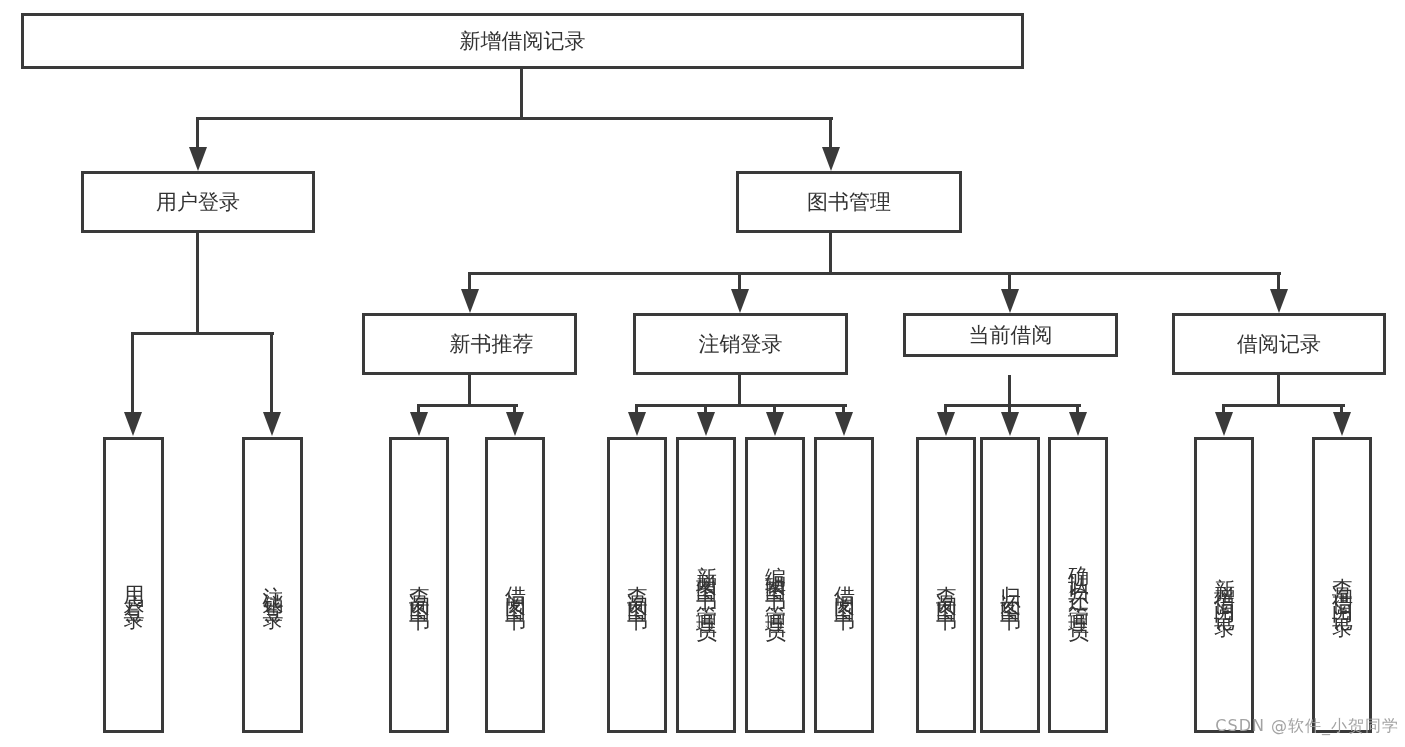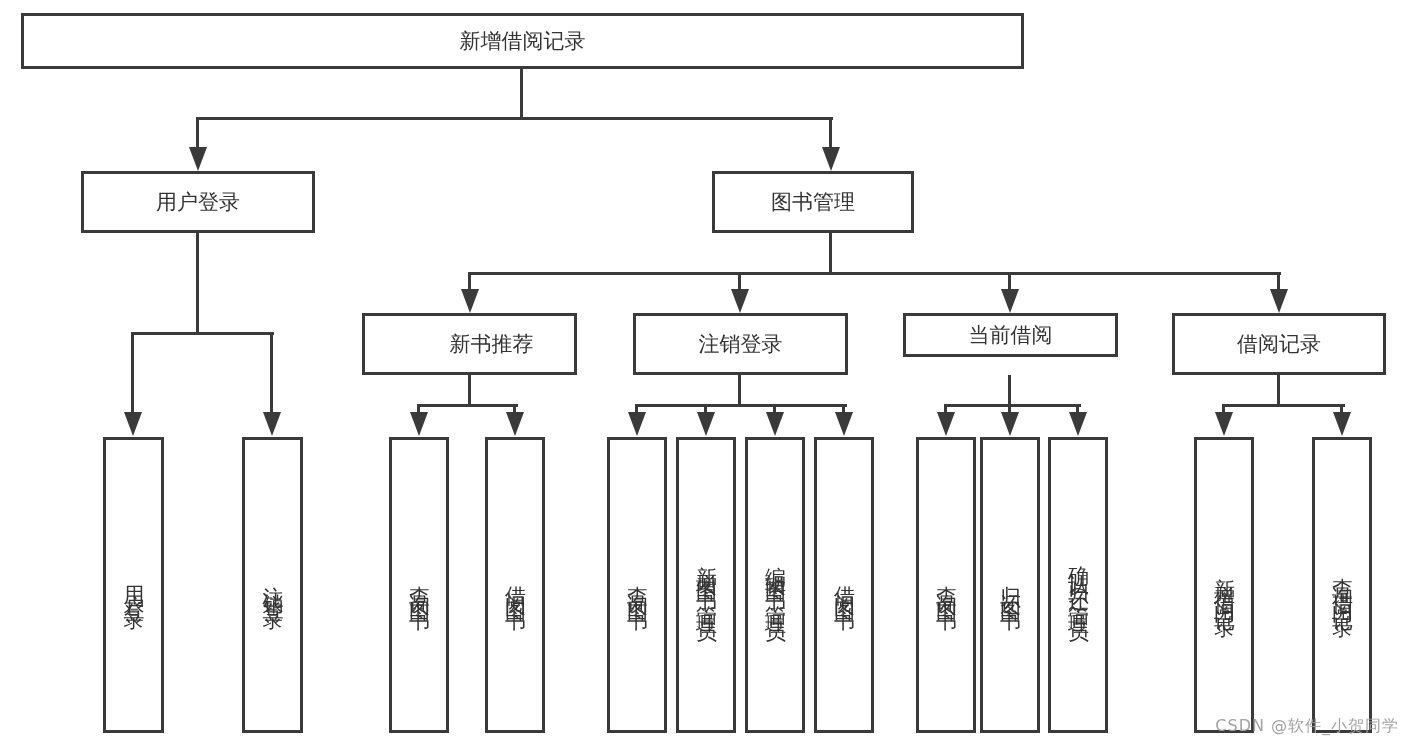--- a/index.html
+++ b/index.html
@@ -69,21 +69,21 @@
   <div class="hbox" style="left:21px; top:13px; width:1003px; height:56px;">新增借阅记录</div>
 
   <div class="vline" style="left:520px; top:69px; height:51px;"></div>
   <div class="hline" style="left:197px; top:117px; width:636px;"></div>
   <div class="vline" style="left:196px; top:117px; height:34px;"></div>
   <div class="arrow" style="left:189px; top:147px;"></div>
   <div class="vline" style="left:829px; top:117px; height:34px;"></div>
   <div class="arrow" style="left:822px; top:147px;"></div>
 
   <div class="hbox" style="left:81px; top:171px; width:234px; height:62px;">用户登录</div>
-  <div class="hbox" style="left:712px; top:171px; width:202px; height:62px;">图书管理</div>
+  <div class="hbox" style="left:736px; top:171px; width:226px; height:62px;">图书管理</div>
 
   <div class="vline" style="left:196px; top:233px; height:102px;"></div>
   <div class="hline" style="left:131px; top:332px; width:143px;"></div>
   <div class="vline" style="left:131px; top:332px; height:83px;"></div>
   <div class="arrow" style="left:124px; top:412px;"></div>
   <div class="vline" style="left:270px; top:332px; height:83px;"></div>
   <div class="arrow" style="left:263px; top:412px;"></div>
 
   <div class="vline" style="left:829px; top:233px; height:42px;"></div>
   <div class="hline" style="left:468px; top:272px; width:813px;"></div>

